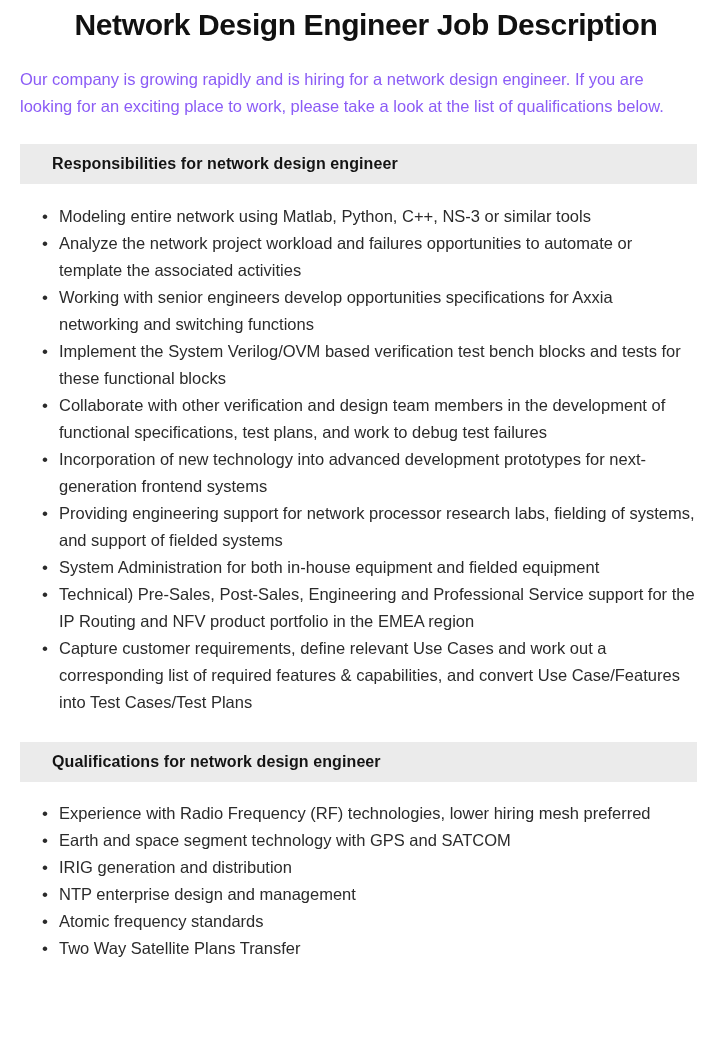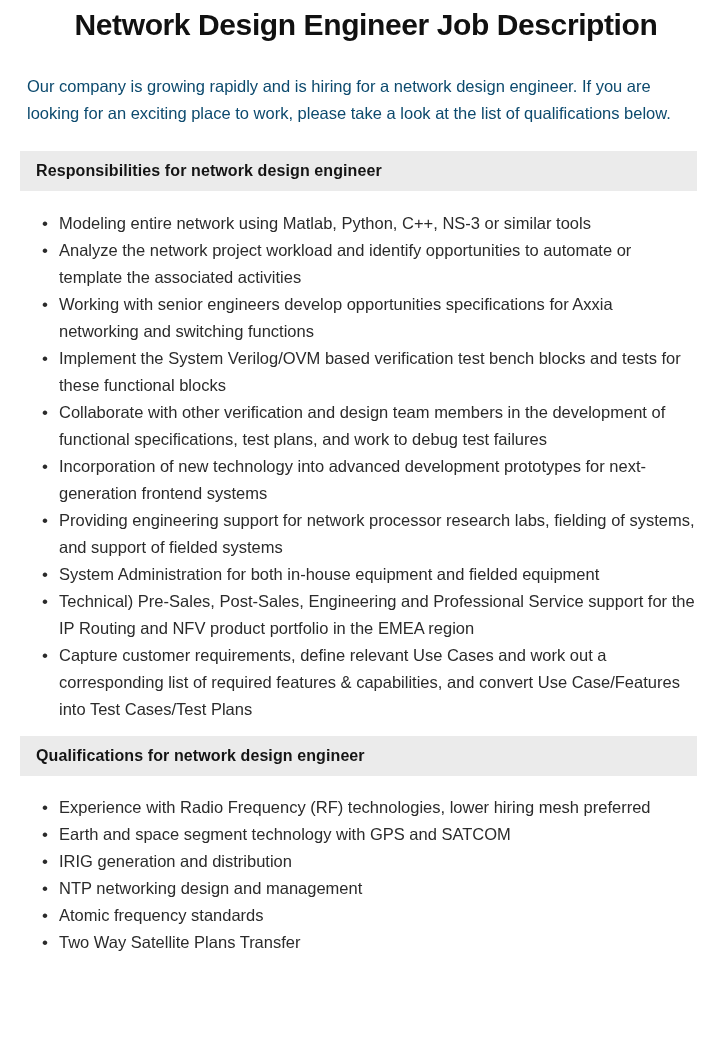--- a/index.html
+++ b/index.html
@@ -31,40 +31,40 @@
     text-align: center;
     font-size: 30px;
     line-height: 38px;
     font-weight: 700;
     letter-spacing: -0.4px;
     color: #111111;
   }
 
   
   .intro {
-    margin: 7px;
+    margin: 0;
     padding: 22px 24px 0 20px;
     font-size: 16.5px;
     line-height: 27px;
-    color: #0c4a6e;
+    color: #8b5cf6;
     font-weight: 400;
   }
 
   
   .section-band {
     margin: 24px 23px 0 20px;
     background: #ebebeb;
     height: 40px;
     display: flex;
     align-items: center;
-    padding: 0 0 0 16px;
+    padding: 0 0 0 32px;
     box-sizing: border-box;
   }
   .section-band.second {
-    margin-top: 13px;
+    margin-top: 26px;
     align-items: center;
   }
   .section-band-title {
     font-size: 16px;
     font-weight: 700;
     color: #141414;
     letter-spacing: 0.1px;
     line-height: 20px;
   }
 
@@ -112,21 +112,21 @@
     <span class="section-band-title">Responsibilities for network design engineer</span>
   </div>
 
   <ul class="bullet-list" id="list-0">
       <li class="bullet-item">
         <span class="dot">•</span>
         <span class="bullet-text">Modeling entire network using Matlab, Python, C++, NS-3 or similar tools</span>
       </li>
       <li class="bullet-item">
         <span class="dot">•</span>
-        <span class="bullet-text">Analyze the network project workload and identify opportunities to automate or template the associated activities</span>
+        <span class="bullet-text">Analyze the network project workload and failures opportunities to automate or template the associated activities</span>
       </li>
       <li class="bullet-item">
         <span class="dot">•</span>
         <span class="bullet-text">Working with senior engineers develop opportunities specifications for Axxia networking and switching functions</span>
       </li>
       <li class="bullet-item">
         <span class="dot">•</span>
         <span class="bullet-text">Implement the System Verilog/OVM based verification test bench blocks and tests for these functional blocks</span>
       </li>
       <li class="bullet-item">
@@ -167,21 +167,21 @@
       <li class="bullet-item">
         <span class="dot">•</span>
         <span class="bullet-text">Earth and space segment technology with GPS and SATCOM</span>
       </li>
       <li class="bullet-item">
         <span class="dot">•</span>
         <span class="bullet-text">IRIG generation and distribution</span>
       </li>
       <li class="bullet-item">
         <span class="dot">•</span>
-        <span class="bullet-text">NTP networking design and management</span>
+        <span class="bullet-text">NTP enterprise design and management</span>
       </li>
       <li class="bullet-item">
         <span class="dot">•</span>
         <span class="bullet-text">Atomic frequency standards</span>
       </li>
       <li class="bullet-item">
         <span class="dot">•</span>
         <span class="bullet-text">Two Way Satellite Plans Transfer</span>
       </li>
     </ul>

